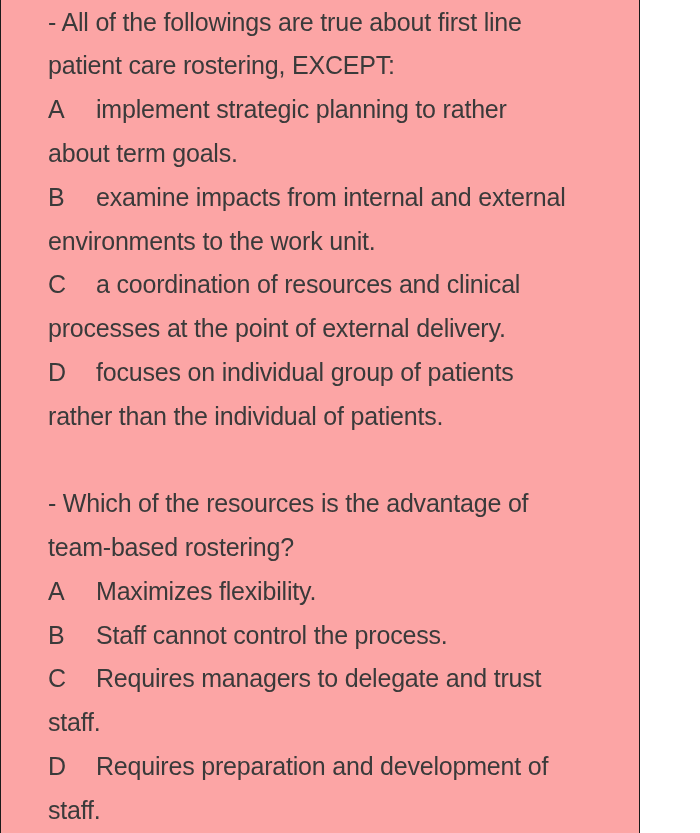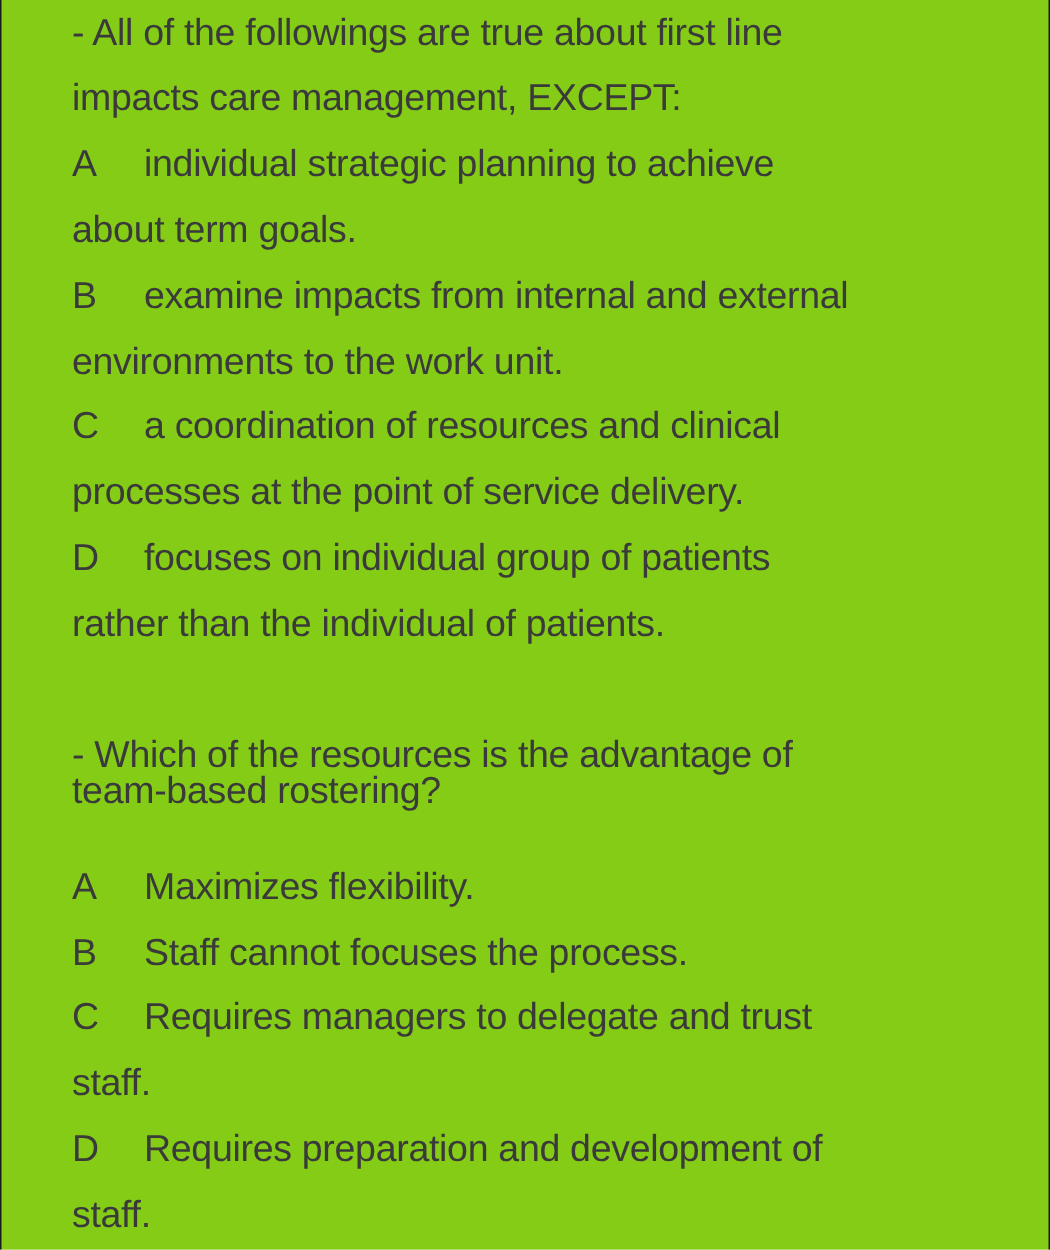--- a/index.html
+++ b/index.html
@@ -1,23 +1,23 @@
 <!DOCTYPE html>
 <html><head>
   <meta charset="utf-8">
   <style>
     html, body { margin: 0; padding: 0; background: #ffffff; }
     body { width: 700px; height: 833px; overflow: hidden; }
     .page {
       position: relative;
-      width: 700px; height: 833px;
+      width: 640px; height: 833px;
       box-sizing: border-box;
       border-left: 1px solid #1a1a1a;
       border-right: 1px solid #1a1a1a;
-      background: #84cc16;
+      background: #fca5a5;
       font-family: "Liberation Sans", "DejaVu Sans", sans-serif;
       color: #3a3a3a;
     }
     .line {
       position: absolute;
       left: 47px;
       font-size: 25px;
       line-height: 30px;
       white-space: nowrap;
       letter-spacing: -0.2px;
@@ -27,53 +27,53 @@
       width: 48px;
     }
   </style>
 </head>
 <body>
 
 <div class="page">
 
   <div>
     <div class="line" style="top:7px">- All of the followings are true about first line</div>
-    <div class="line" style="top:50px">impacts care management, EXCEPT:</div>
+    <div class="line" style="top:50px">patient care rostering, EXCEPT:</div>
 
     <div class="line" style="top:94px">
-      <span class="opt-letter">A</span><span>individual strategic planning to achieve</span>
+      <span class="opt-letter">A</span><span>implement strategic planning to rather</span>
     </div>
     <div class="line" style="top:138px">about term goals.</div>
 
     <div class="line" style="top:182px">
       <span class="opt-letter">B</span><span>examine impacts from internal and external</span>
     </div>
     <div class="line" style="top:226px">environments to the work unit.</div>
 
     <div class="line" style="top:269px">
       <span class="opt-letter">C</span><span>a coordination of resources and clinical</span>
     </div>
-    <div class="line" style="top:313px">processes at the point of service delivery.</div>
+    <div class="line" style="top:313px">processes at the point of external delivery.</div>
 
     <div class="line" style="top:357px">
       <span class="opt-letter">D</span><span>focuses on individual group of patients</span>
     </div>
     <div class="line" style="top:401px">rather than the individual of patients.</div>
   </div>
 
   <div>
     <div class="line" style="top:488px">- Which of the resources is the advantage of</div>
-    <div class="line" style="top:512px">team-based rostering?</div>
+    <div class="line" style="top:532px">team-based rostering?</div>
 
     <div class="line" style="top:576px">
       <span class="opt-letter">A</span><span>Maximizes flexibility.</span>
     </div>
 
     <div class="line" style="top:620px">
-      <span class="opt-letter">B</span><span>Staff cannot focuses the process.</span>
+      <span class="opt-letter">B</span><span>Staff cannot control the process.</span>
     </div>
 
     <div class="line" style="top:663px">
       <span class="opt-letter">C</span><span>Requires managers to delegate and trust</span>
     </div>
     <div class="line" style="top:707px">staff.</div>
 
     <div class="line" style="top:751px">
       <span class="opt-letter">D</span><span>Requires preparation and development of</span>
     </div>

